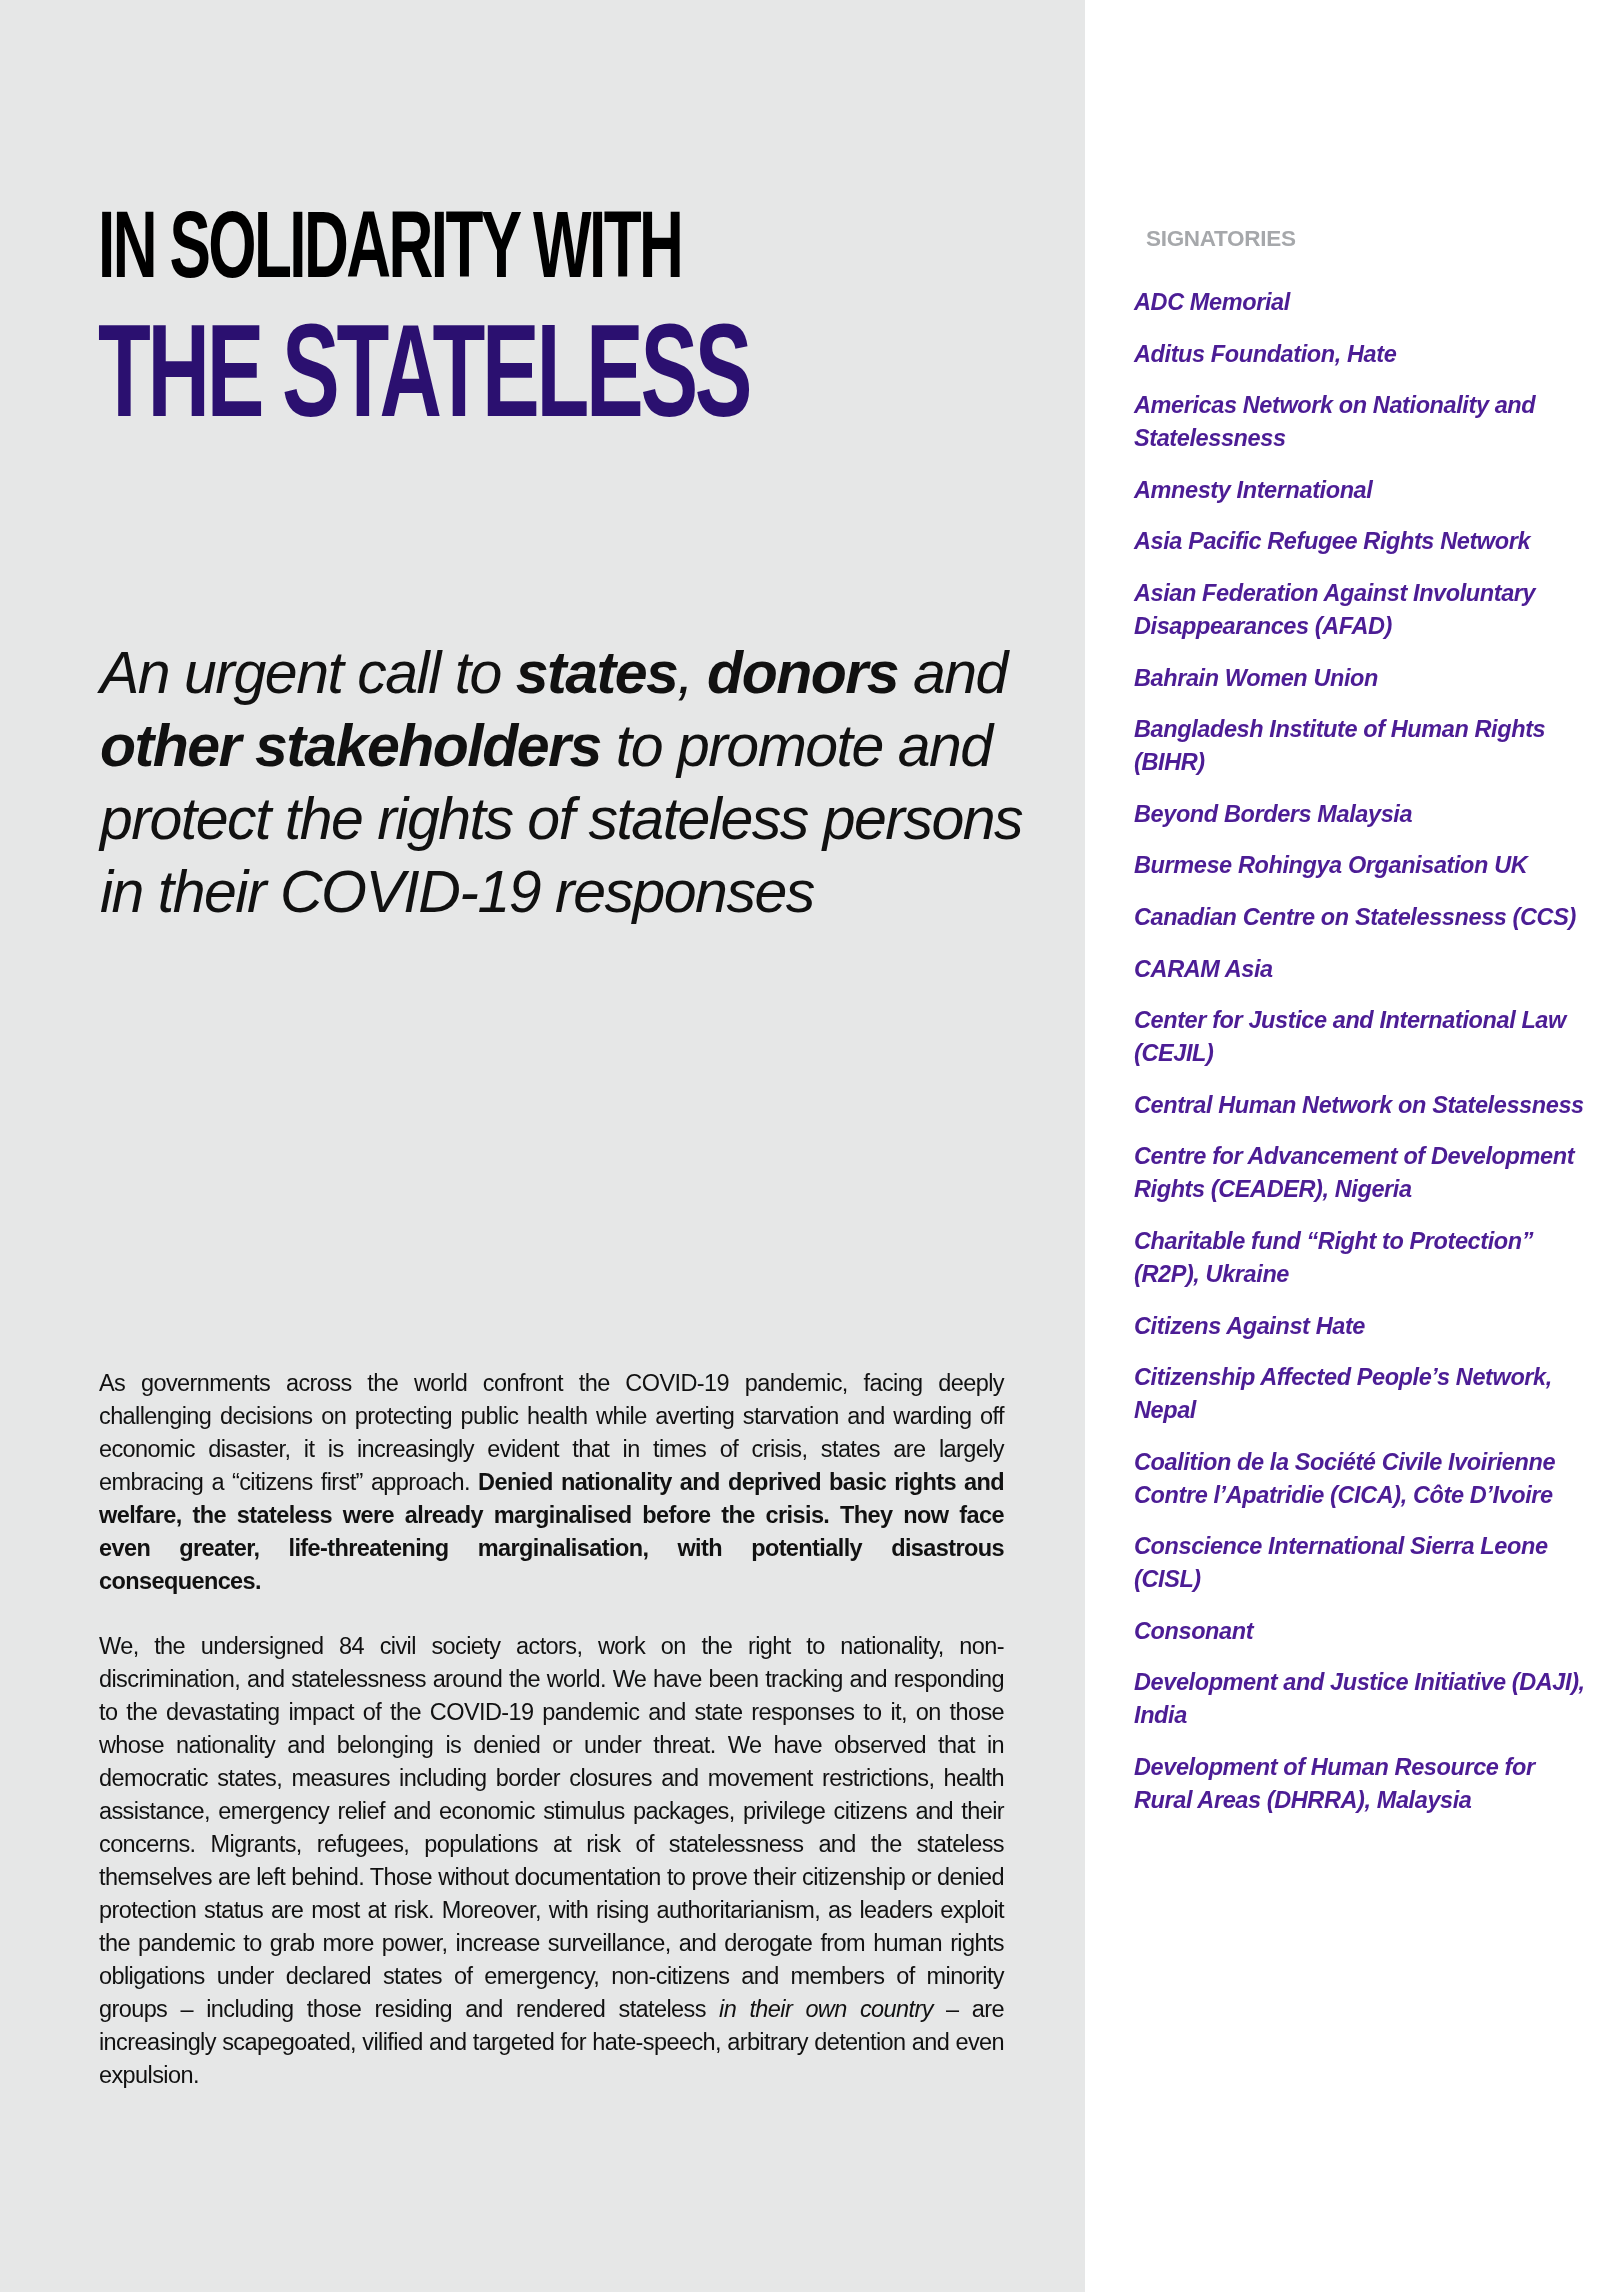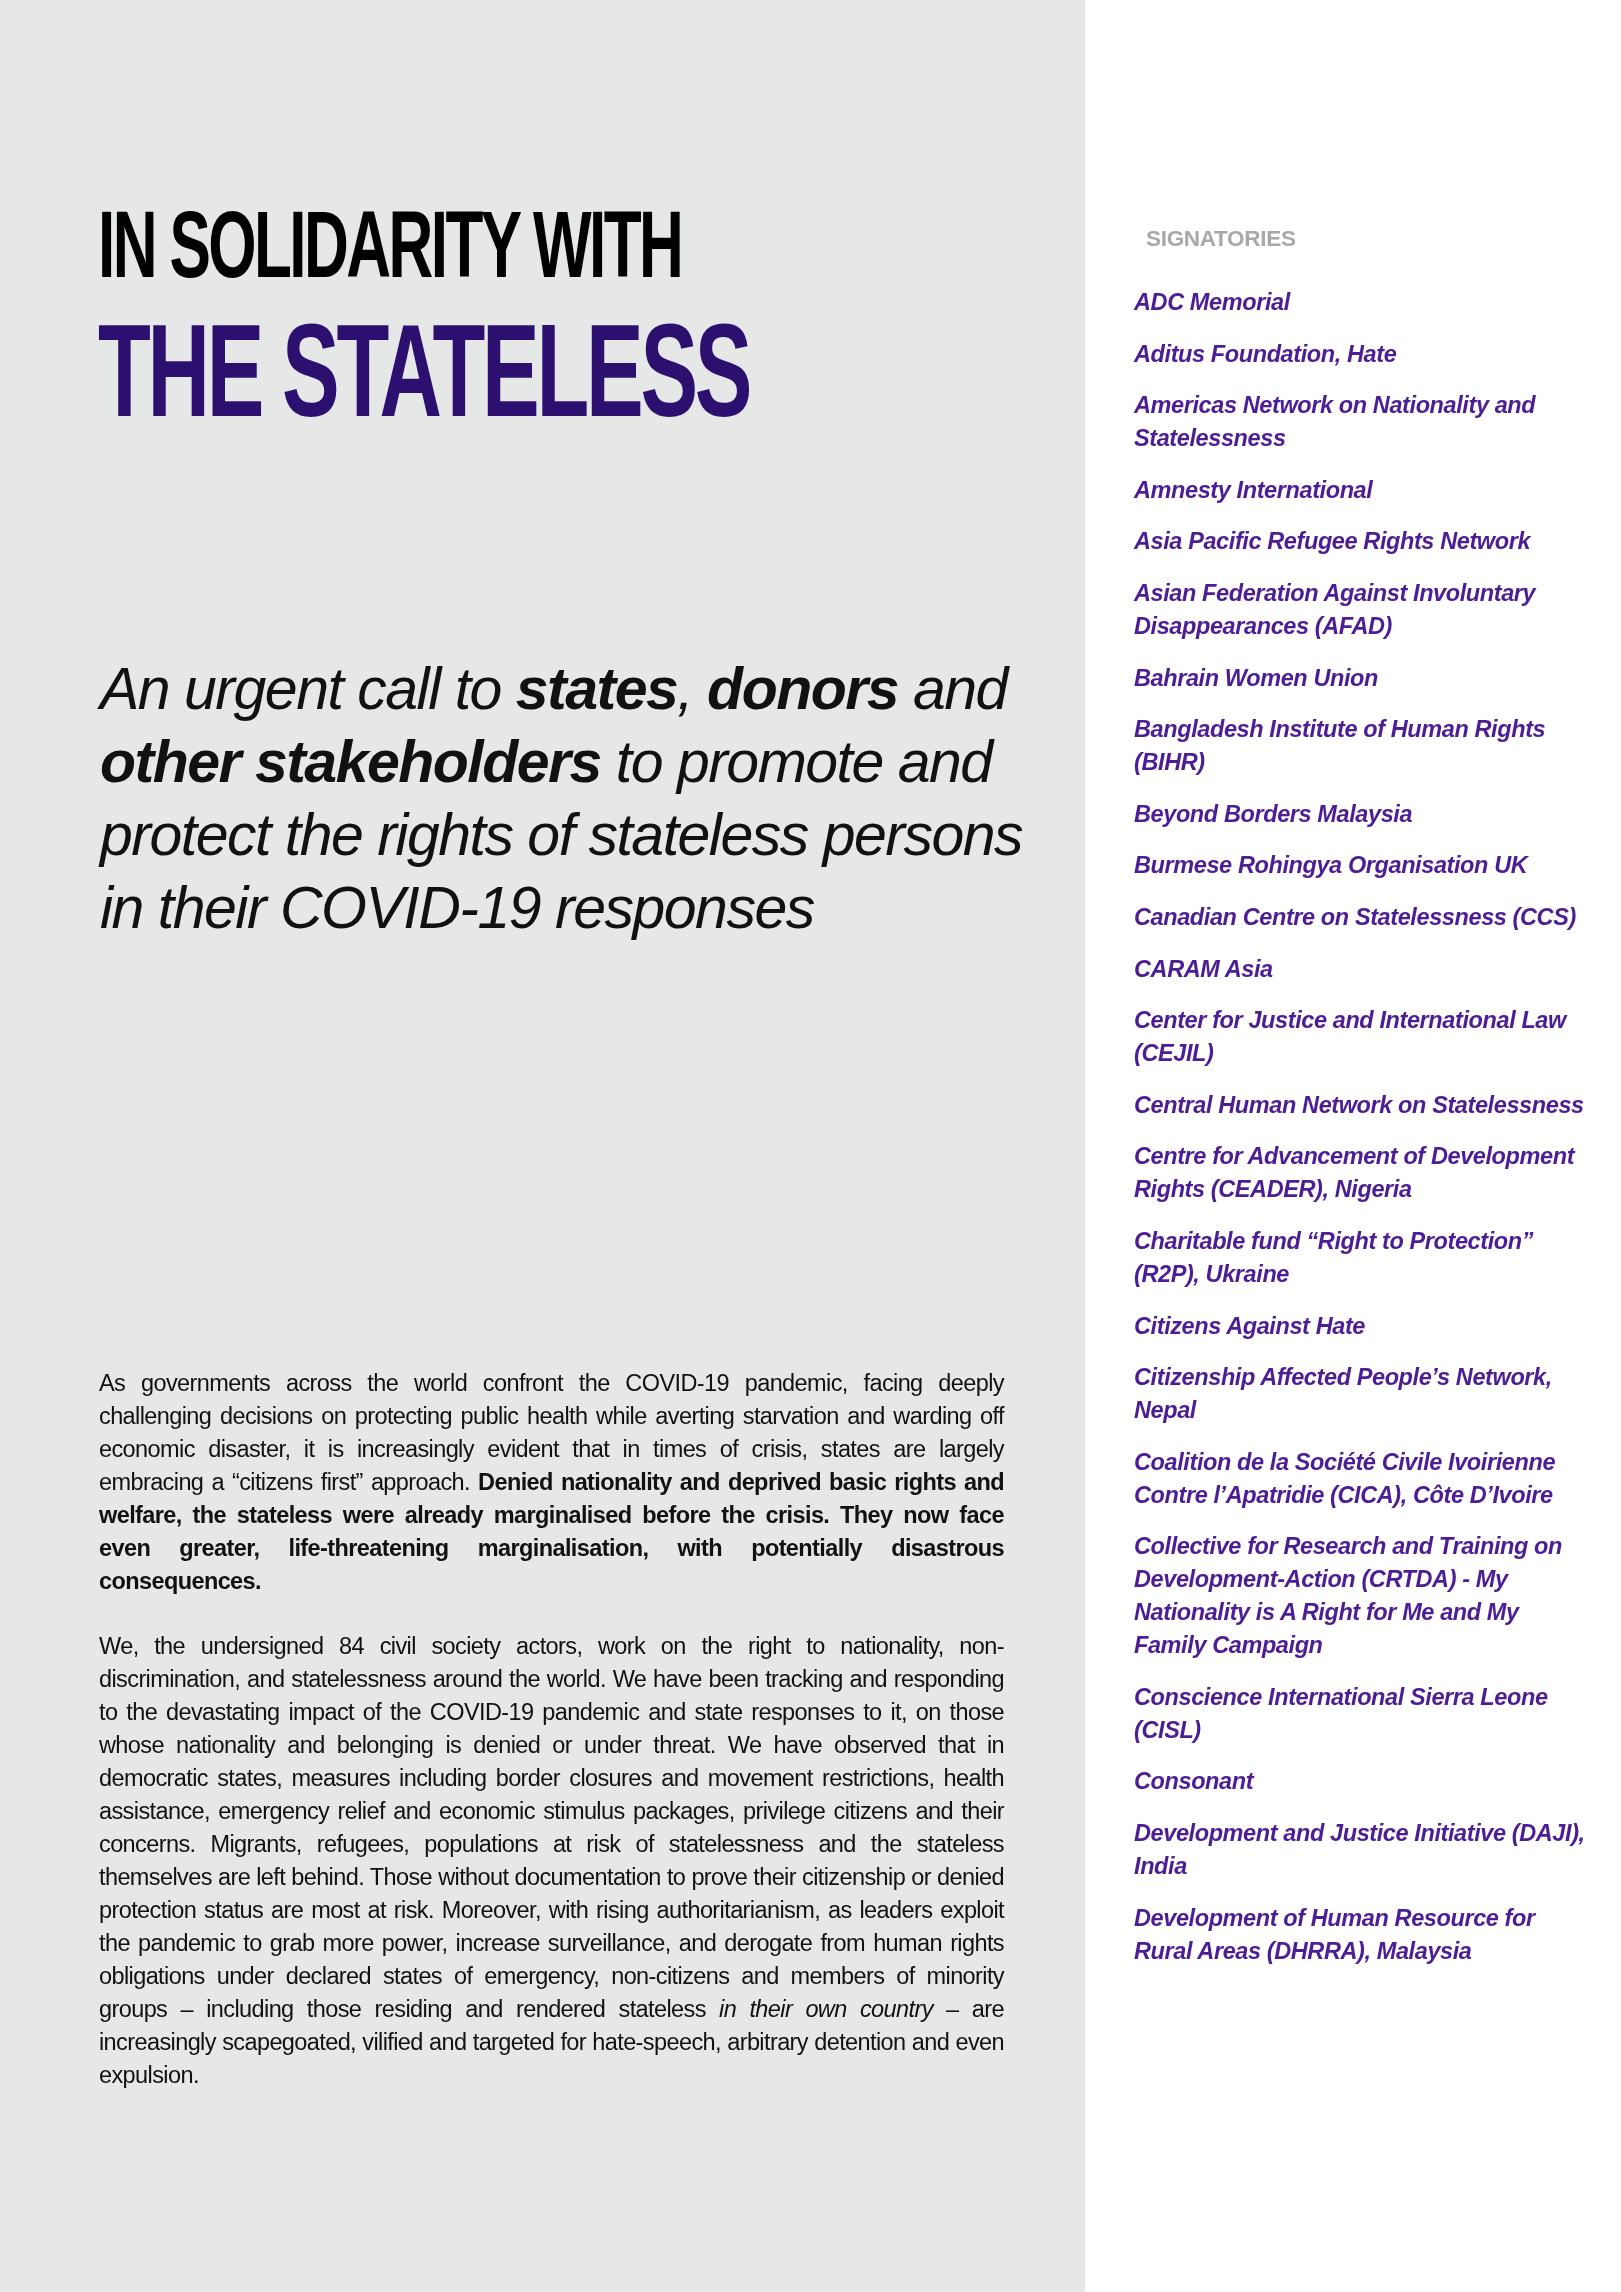--- a/index.html
+++ b/index.html
@@ -25,21 +25,21 @@
     font-family: "Liberation Sans", sans-serif;
     font-weight: 700; font-size: 131px; line-height: 137px;
     color: #2b1070; letter-spacing: -4.9px;
     transform: scaleX(0.66); transform-origin: left top;
     white-space: nowrap;
   }
   .subtitle {
     position: absolute; left: 100px; top: 637px; width: 941px;
     font-family: "Liberation Sans", sans-serif;
     font-style: italic; font-weight: 400; font-size: 59px; line-height: 73px;
-    color: #111111; letter-spacing: -1.5px; margin-top: 16px;
+    color: #111111; letter-spacing: -1.5px;
   }
   .subtitle b { font-weight: 700; }
   .body-text {
     position: absolute; left: 99px; top: 1367px; width: 905px;
     font-family: "Liberation Sans", sans-serif;
     font-size: 23.5px; line-height: 33px; color: #111111;
     text-align: justify; letter-spacing: -0.6px;
   }
   .body-text p { margin: 0; }
   .body-text p + p { margin-top: 32px; }
@@ -90,20 +90,19 @@
     <li class="sig-item">Burmese Rohingya Organisation UK</li>
     <li class="sig-item">Canadian Centre on Statelessness (CCS)</li>
     <li class="sig-item">CARAM Asia</li>
     <li class="sig-item">Center for Justice and International Law (CEJIL)</li>
     <li class="sig-item">Central Human Network on Statelessness</li>
     <li class="sig-item">Centre for Advancement of Development Rights (CEADER), Nigeria</li>
     <li class="sig-item">Charitable fund “Right to Protection” (R2P), Ukraine</li>
     <li class="sig-item">Citizens Against Hate</li>
     <li class="sig-item">Citizenship Affected People’s Network, Nepal</li>
     <li class="sig-item">Coalition de la Société Civile Ivoirienne Contre l’Apatridie (CICA), Côte D’Ivoire</li>
-    <li class="sig-item">Collective for Research and Training on Development-Action (CRTDA) - My Nationality is A Right for Me and My Family Campaign</li>
     <li class="sig-item">Conscience International Sierra Leone (CISL)</li>
     <li class="sig-item">Consonant</li>
     <li class="sig-item">Development and Justice Initiative (DAJI), India</li>
     <li class="sig-item">Development of Human Resource for Rural Areas (DHRRA), Malaysia</li>
   </ul>
 </div>
 
 
 </body></html>

